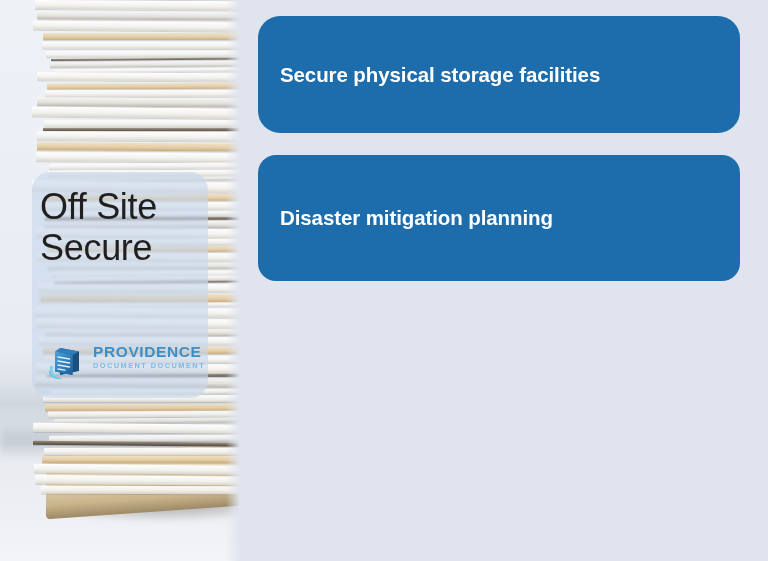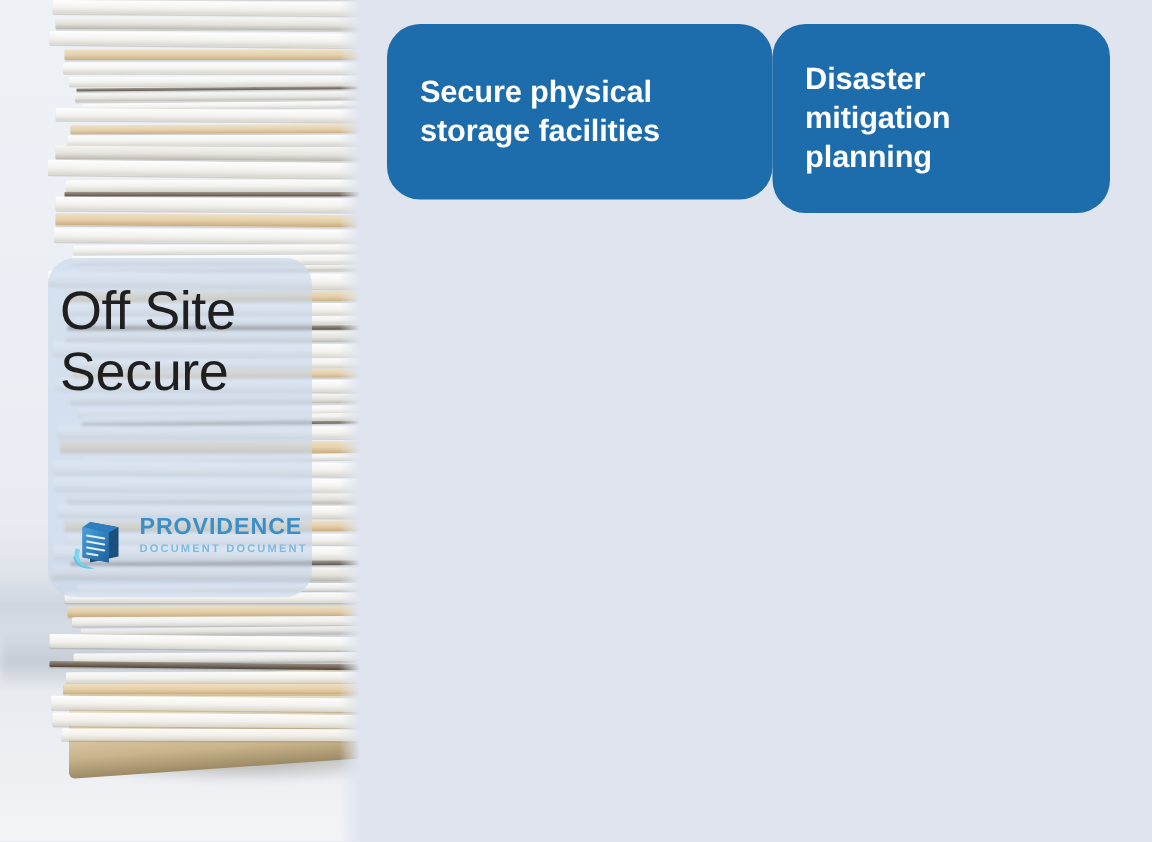--- a/index.html
+++ b/index.html
@@ -105,37 +105,37 @@
   .brand-tag {
     font-size:7.4px; font-weight:bold; color:#7fb9de;
     letter-spacing:1.45px; margin-top:2px;
   }
 
   
   .cards {
     position:absolute;
     left:258px; top:16px;
     width:482px; height:454px;
-    display:flex; flex-direction:row;justify-content:center;
+    display:flex; flex-direction:column;
   }
   .card {
     background:#1d6cab;
     border-radius:22px;
     display:flex; align-items:center;
     padding:0 22px;
     color:#ffffff;
     font-size:20.5px;
     font-weight:bold;
     line-height:26px;
     letter-spacing:-0.1px;
   }
   .card-1 { height:117px; margin-bottom:22px; }
   .card-2 { height:117px; margin-bottom:21px; padding-left:23px; }
   .card-3 { height:120px; margin-bottom:22px; }
-  .card-4 { height:126px; }
+  .card-4 { height:126px;border-radius:18px; }
   .card-text { display:block; }
 </style>
 </head>
 <body>
 
 <div id="infographic">
 
   <div class="photo-panel">
     <div class="photo-backdrop"></div>
 

